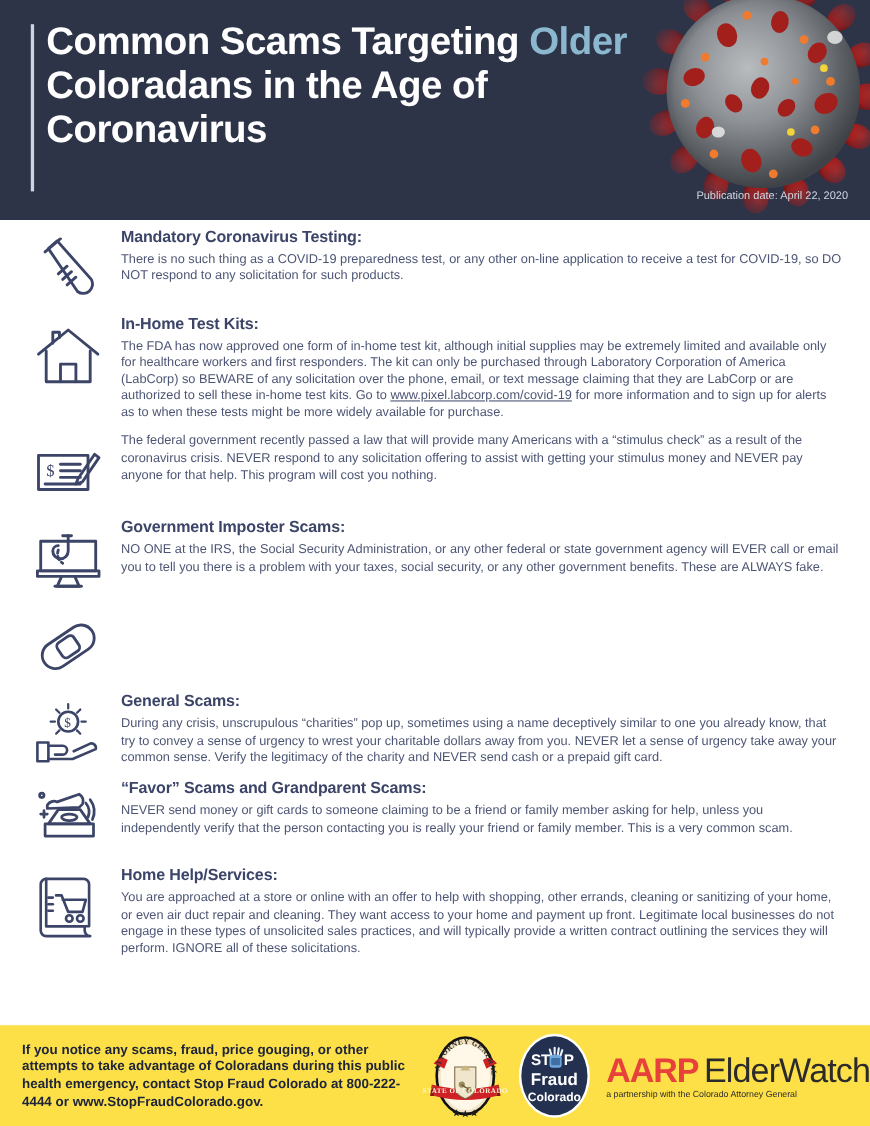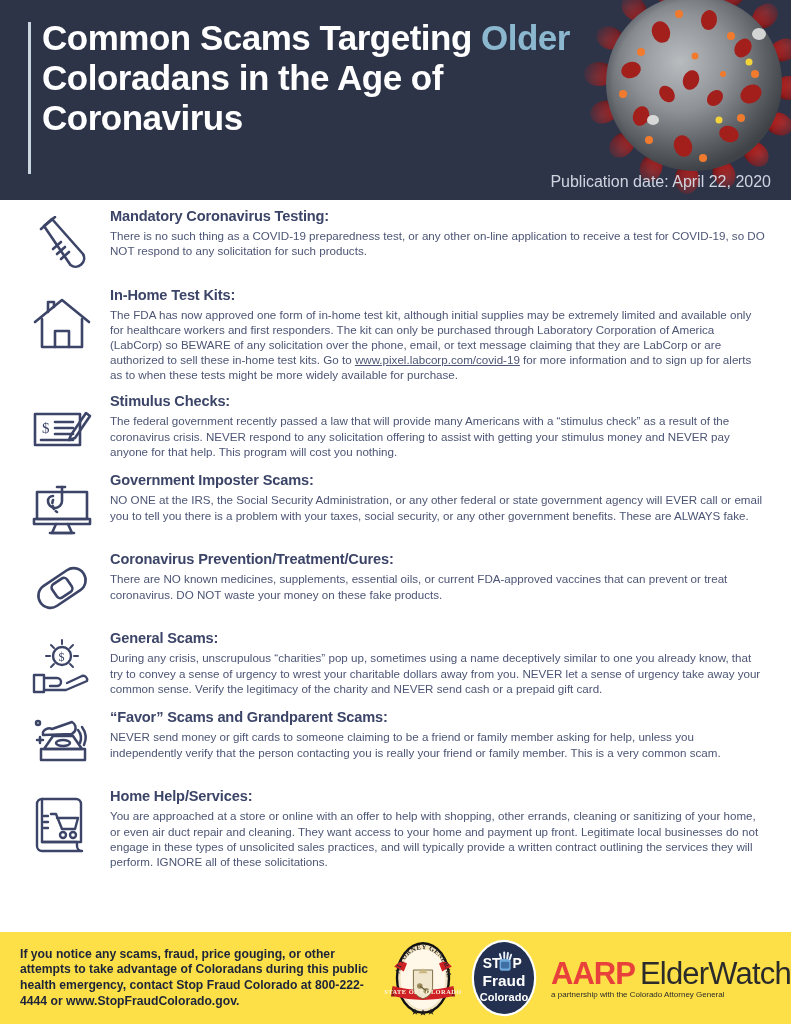--- a/index.html
+++ b/index.html
@@ -63,21 +63,21 @@
     top: 123px;
     width: 590px;
     font-size: 13.4px;
     line-height: 17.5px;
     color: #8cb8cf;
   }
   .pubdate {
     position: absolute;
     right: 20px;
     top: 173px;
-    font-size: 16px;
+    font-size: 10px;
     color: #cfd5e0;
   }
 
   
   .content {
     position: relative;
     width: 791px;
     padding: 8px 12px 0 0;
     background: #ffffff;
   }
@@ -299,21 +299,20 @@
         <rect x="4" y="13" width="45" height="31"></rect>
         <text x="11" y="32" font-family="Liberation Serif, serif" font-size="15" fill="#3c4568" stroke="none">$</text>
         <line x1="24" y1="21" x2="42" y2="21"></line>
         <line x1="24" y1="27" x2="42" y2="27"></line>
         <line x1="24" y1="33" x2="42" y2="33"></line>
         <line x1="10" y1="39" x2="42" y2="39"></line>
         <path d="M40 34 L55 12 L59 15 L44 37 L38 39 Z"></path>
       </svg>
     </div>
     <div class="text-cell">
-      <p class="sec-title">Stimulus Checks:</p>
       <p class="sec-body">The federal government recently passed a law that will provide many Americans with a “stimulus check” as a result of the coronavirus crisis. NEVER respond to any solicitation offering to assist with getting your stimulus money and NEVER pay anyone for that help. This program will cost you nothing.</p>
     </div>
   </div>
 
   <div class="section">
     <div class="icon-cell">
       <svg width="62" height="58" viewBox="0 0 62 58" fill="none" stroke="#3c4568" stroke-width="2.6" stroke-linecap="round" stroke-linejoin="round">
         <path d="M6 12 h50 v27 h-50 z"></path>
         <path d="M3 39 h56 v5 h-56 z"></path>
         <path d="M25 44 l-4 9 h20 l-4 -9"></path>
@@ -328,24 +327,20 @@
       <p class="sec-body">NO ONE at the IRS, the Social Security Administration, or any other federal or state government agency will EVER call or email you to tell you there is a problem with your taxes, social security, or any other government benefits. These are ALWAYS fake.</p>
     </div>
   </div>
 
   <div class="section">
     <div class="icon-cell">
       <svg width="62" height="58" viewBox="0 0 62 58" fill="none" stroke="#3c4568" stroke-width="2.6" stroke-linecap="round" stroke-linejoin="round">
         <rect x="5" y="17" width="52" height="24" rx="12" transform="rotate(-34 31 29)"></rect>
         <rect x="22" y="21" width="18" height="16" rx="4" transform="rotate(-34 31 29)"></rect>
       </svg>
-    </div>
-    <div class="text-cell">
-      <p class="sec-title">Coronavirus Prevention/Treatment/Cures:</p>
-      <p class="sec-body">There are NO known medicines, supplements, essential oils, or current FDA-approved vaccines that can prevent or treat coronavirus. DO NOT waste your money on these fake products.</p>
     </div>
   </div>
 
   <div class="section">
     <div class="icon-cell">
       <svg width="62" height="60" viewBox="0 0 62 60" fill="none" stroke="#3c4568" stroke-width="2.4" stroke-linecap="round" stroke-linejoin="round">
         <circle cx="31" cy="19" r="9"></circle>
         <text x="27.5" y="24" font-family="Liberation Serif, serif" font-size="12" fill="#3c4568" stroke="none">$</text>
         <g stroke-width="2">
           <line x1="31" y1="3" x2="31" y2="7"></line>

